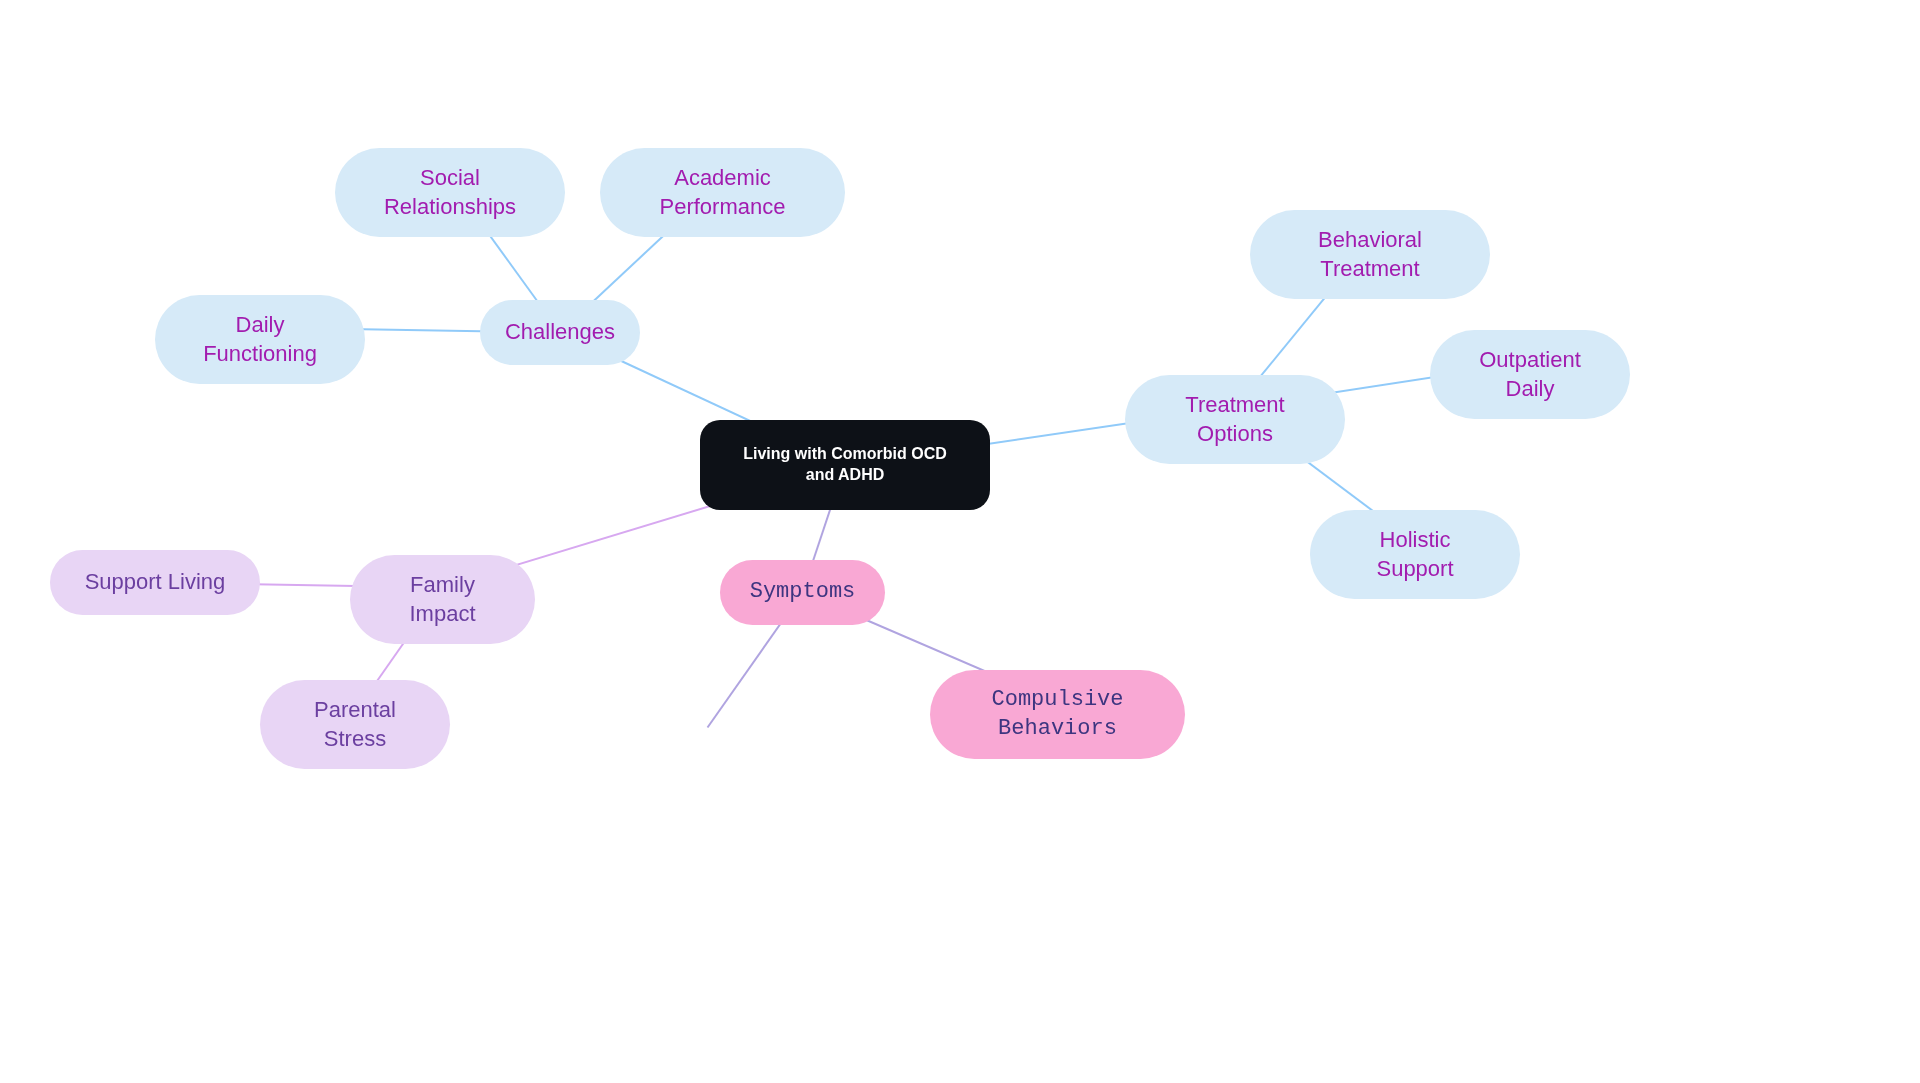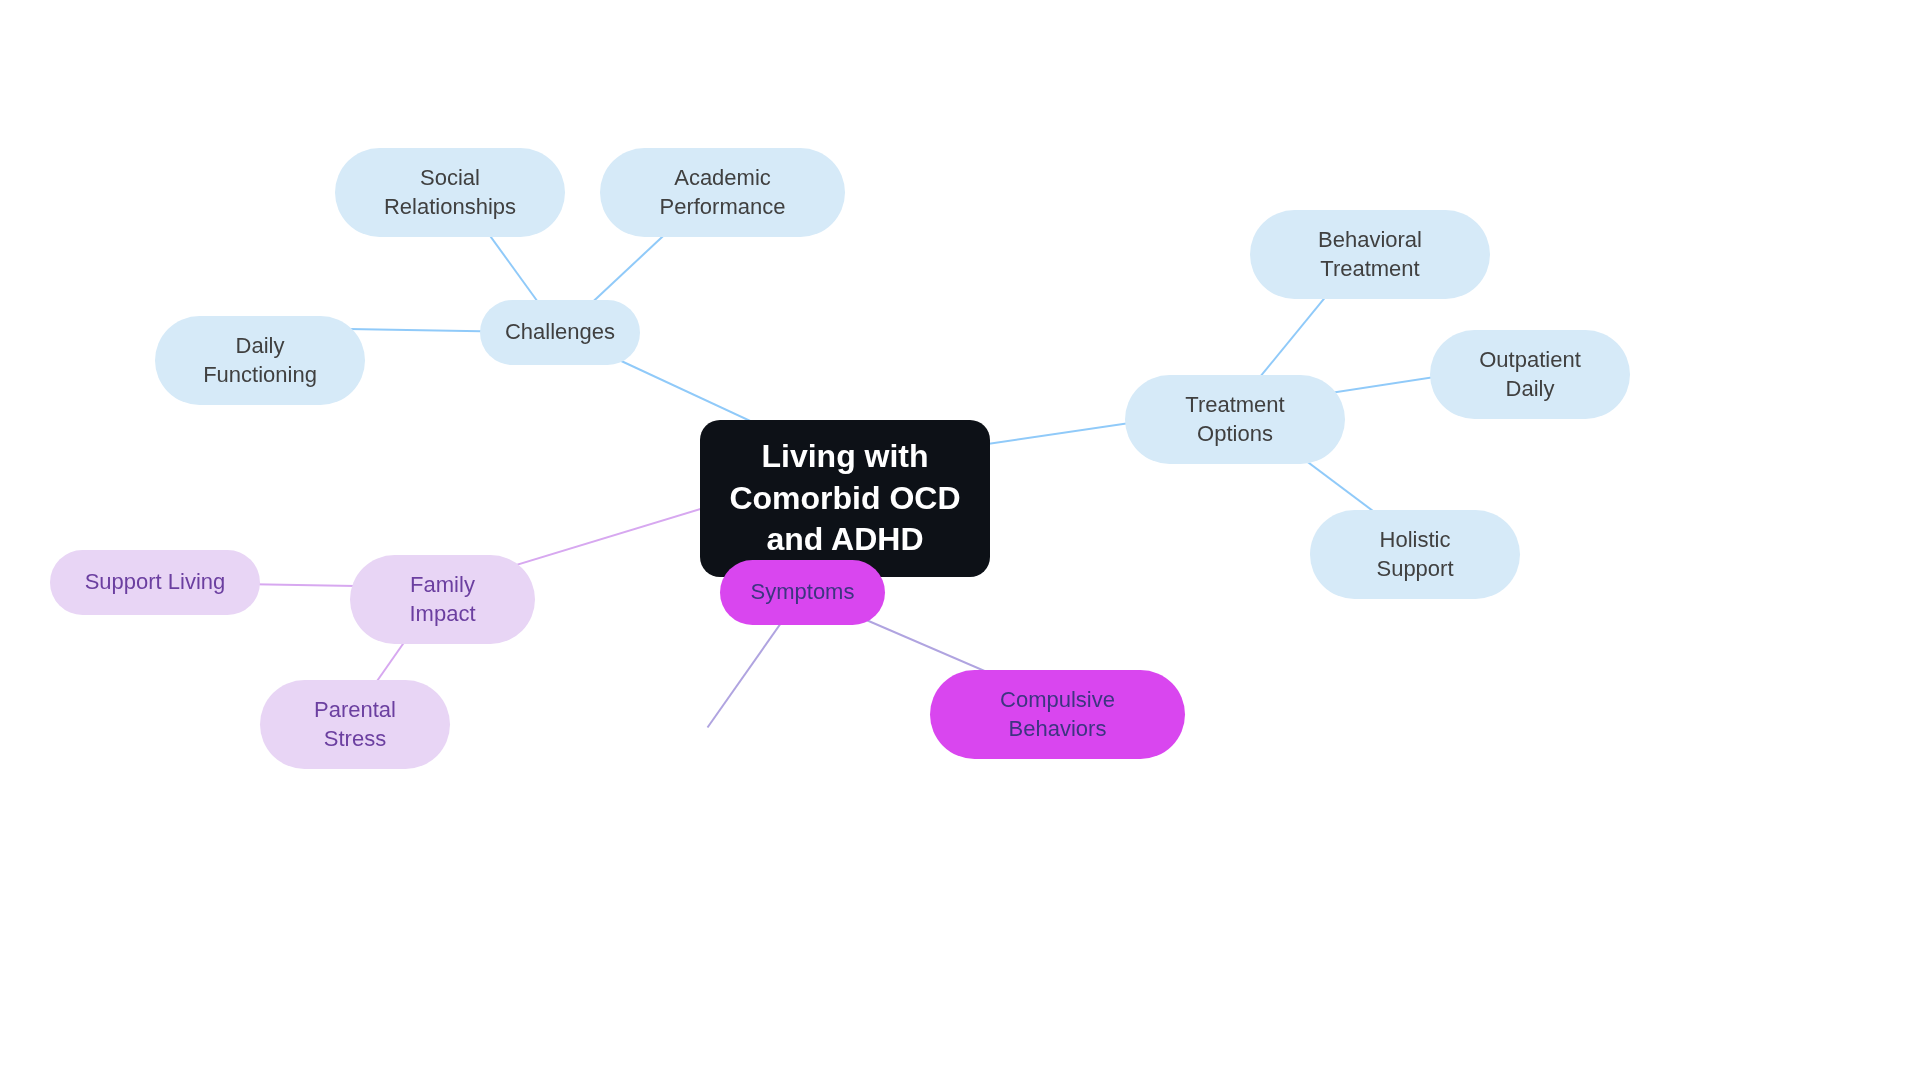--- a/index.html
+++ b/index.html
@@ -38,43 +38,44 @@
       font-weight: 500;
       padding: 16px 28px;
       z-index: 1;
       cursor: pointer;
       line-height: 1.3;
     }
 
     .node-center {
       background: #0d1117;
       color: #ffffff;
-      font-size: 32px;
+      font-size: 16px;
       font-weight: 600;
       width: 290px;
       min-height: 90px;
       border-radius: 20px;
     }
 
     .node-blue {
       background: #d6eaf8;
-      color: #404040;
+      color: #a21caf;
       border: none;
     }
 
     .node-purple {
       background: #e8d5f5;
       color: #6b3fa0;
       border: none;
     }
 
     .node-lavender {
-      background: #d946ef;
+      background: #f9a8d4;
       color: #3d3580;
       border: none;
+      font-family: Liberation Mono, monospace;
     }
   </style>
 </head>
 <body>
 
 <div id="mindmap-container">
   <svg id="connections">
       <line x1="845" y1="465" x2="560" y2="332.5" stroke="#90caf9" stroke-width="2"></line>
       <line x1="560" y1="332.5" x2="450" y2="180.5" stroke="#90caf9" stroke-width="2"></line>
       <line x1="560" y1="332.5" x2="260" y2="327.5" stroke="#90caf9" stroke-width="2"></line>
@@ -86,21 +87,21 @@
       <line x1="845" y1="465" x2="442.5" y2="587.5" stroke="#d7a8f0" stroke-width="2"></line>
       <line x1="442.5" y1="587.5" x2="155" y2="582.5" stroke="#d7a8f0" stroke-width="2"></line>
       <line x1="442.5" y1="587.5" x2="355" y2="712.5" stroke="#d7a8f0" stroke-width="2"></line>
       <line x1="845" y1="465" x2="802.5" y2="592.5" stroke="#b0a4e0" stroke-width="2"></line>
       <line x1="802.5" y1="592.5" x2="707.5" y2="727.5" stroke="#b0a4e0" stroke-width="2"></line>
       <line x1="802.5" y1="592.5" x2="1057.5" y2="702.5" stroke="#b0a4e0" stroke-width="2"></line>
     </svg>
 <div class="node node-center" style="left: 700px; top: 420px; width: 290px; min-height: 90px;">Living with Comorbid OCD and ADHD</div>
     <div class="node node-blue" style="left: 480px; top: 300px; width: 160px; min-height: 65px;">Challenges</div>
     <div class="node node-blue" style="left: 335px; top: 148px; width: 230px; min-height: 65px;">Social Relationships</div>
-    <div class="node node-blue" style="left: 155px; top: 295px; width: 210px; min-height: 65px; margin-top: 21px;">Daily Functioning</div>
+    <div class="node node-blue" style="left: 155px; top: 295px; width: 210px; min-height: 65px;">Daily Functioning</div>
     <div class="node node-blue" style="left: 600px; top: 148px; width: 245px; min-height: 65px;">Academic Performance</div>
     <div class="node node-blue" style="left: 1125px; top: 375px; width: 220px; min-height: 65px;">Treatment Options</div>
     <div class="node node-blue" style="left: 1250px; top: 210px; width: 240px; min-height: 65px;">Behavioral Treatment</div>
     <div class="node node-blue" style="left: 1430px; top: 330px; width: 200px; min-height: 65px;">Outpatient Daily</div>
     <div class="node node-blue" style="left: 1310px; top: 510px; width: 210px; min-height: 65px;">Holistic Support</div>
     <div class="node node-purple" style="left: 350px; top: 555px; width: 185px; min-height: 65px;">Family Impact</div>
     <div class="node node-purple" style="left: 50px; top: 550px; width: 210px; min-height: 65px;">Support Living</div>
     <div class="node node-purple" style="left: 260px; top: 680px; width: 190px; min-height: 65px;">Parental Stress</div>
     <div class="node node-lavender" style="left: 720px; top: 560px; width: 165px; min-height: 65px;">Symptoms</div>
     <div class="node node-lavender" style="left: 930px; top: 670px; width: 255px; min-height: 65px; text-align: center;">Compulsive Behaviors</div>

